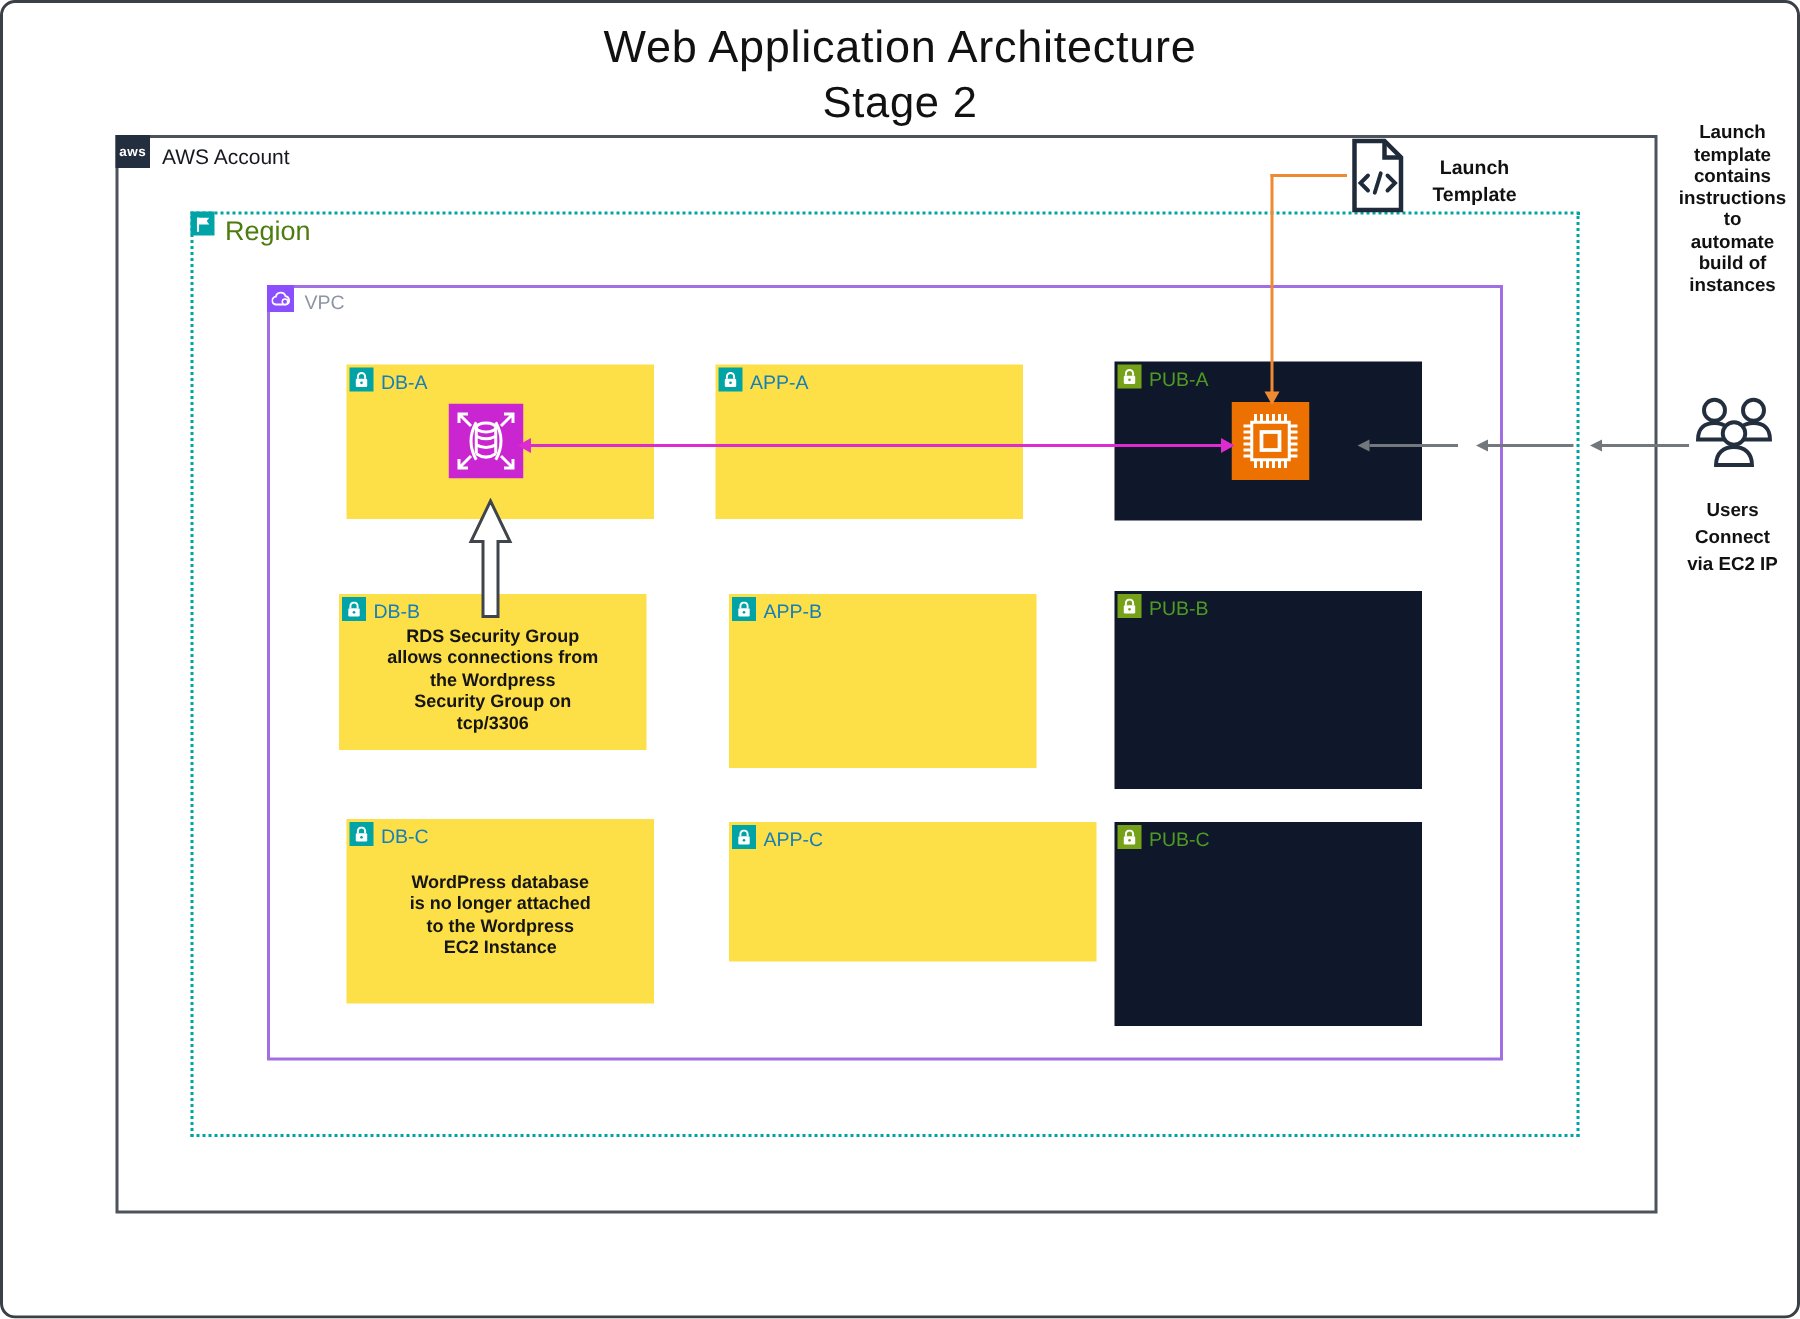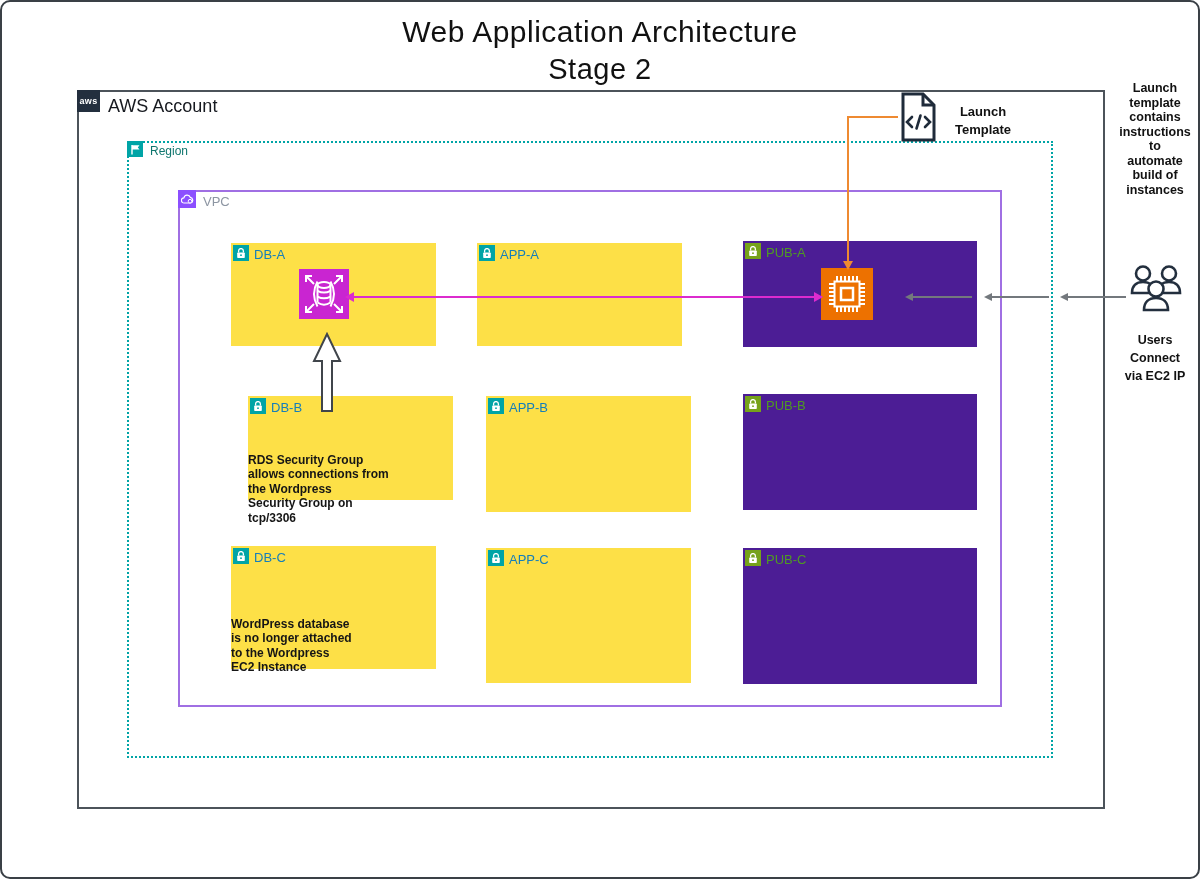--- a/index.html
+++ b/index.html
@@ -2,35 +2,35 @@
 <html><head>
 <meta charset="utf-8">
 <style>
   html,body{margin:0;padding:0;background:#fff;}
   #canvas{position:relative;width:1196px;height:875px;margin:0;border:2px solid #3a4046;border-radius:10px;background:#fff;overflow:hidden;font-family:"Liberation Sans",sans-serif;}
   .abs{position:absolute;}
   
   .hand{font-family:Liberation Sans, sans-serif;color:#111;}
   .title1{top:13px;left:0;width:100%;text-align:center;font-size:30px;letter-spacing:.5px;}
   .title2{top:51px;left:0;width:100%;text-align:center;font-size:29px;letter-spacing:.5px;}
-  .note{font-weight:700;font-size:12px;line-height:1.2;white-space:pre-line;color:#151515;margin-top:36px;}
+  .note{font-weight:700;font-size:12px;line-height:1.2;text-align:center;white-space:pre-line;color:#151515;}
   
   .account{left:75px;top:88px;width:1024px;height:715px;border:2px solid #4c535a;background:transparent;}
   .awslogo{left:-2px;top:-2px;width:23px;height:22px;background:#232f3e;color:#fff;display:flex;align-items:center;justify-content:center;font-size:9px;font-weight:700;letter-spacing:.3px;}
-  .accountlabel{left:29px;top:4px;font-size:18px;color:#16191f;text-align:center;}
+  .accountlabel{left:29px;top:4px;font-size:14px;color:#16191f;text-align:center;}
   .region{left:125px;top:139px;width:922px;height:613px;border:2px dotted #00a4a6;}
   .flagicon{left:-2px;top:-2px;width:16px;height:16px;background:#00a4a6;display:flex;align-items:center;justify-content:center;}
-  .regionlabel{left:21px;top:1px;font-size:12px;color:#0f766e;}
+  .regionlabel{left:21px;top:1px;font-size:18px;color:#4d7c0f;}
   .vpc{left:176px;top:188px;width:820px;height:513px;border:2px solid #a06fe3;}
   .vpcicon{left:-2px;top:-2px;width:18px;height:18px;background:#8c4fff;display:flex;align-items:center;justify-content:center;}
   .vpclabel{left:23px;top:2px;font-size:13px;color:#8d96a3;}
   
   .subnet{width:205px;}
   .subnet.private{background:#fde047;}
-  .subnet.public{background:#4c1d95;padding-left:29px;}
+  .subnet.public{background:#0f172a;}
   .lock{position:absolute;left:2px;top:2px;width:16px;height:16px;display:flex;align-items:center;justify-content:center;}
   .lock.pr{background:#00a4a6;}
   .lock.pu{background:#76a21a;}
   .snlabel{position:absolute;left:23px;top:4px;font-size:13px;}
   .private .snlabel{color:#147eba;}
   .public .snlabel{color:#4f9a23;}
   .snnote{position:absolute;left:0;width:100%;}
   
   .hline{height:2px;}
   .vline{width:2px;}
@@ -98,21 +98,21 @@
     <span class="lock pu">
         <svg width="10" height="11" viewBox="0 0 10 11">
           <path d="M2.6,4.5 V3 a2.4,2.4 0 0 1 4.8,0 V4.5" fill="none" stroke="#fff" stroke-width="1.3"></path>
           <rect x="1.2" y="4.5" width="7.6" height="5.5" rx="0.8" fill="#fff"></rect>
           <circle cx="5" cy="7.2" r="0.9" fill="#76a21a"></circle>
         </svg>
       </span>
     <span class="snlabel">PUB-A</span>
   </div>
 
-  <div class="abs subnet private" style="left:246px;top:394px;height:104px;">
+  <div class="abs subnet private" style="left:224px;top:394px;height:104px;">
     <span class="lock pr">
         <svg width="10" height="11" viewBox="0 0 10 11">
           <path d="M2.6,4.5 V3 a2.4,2.4 0 0 1 4.8,0 V4.5" fill="none" stroke="#fff" stroke-width="1.3"></path>
           <rect x="1.2" y="4.5" width="7.6" height="5.5" rx="0.8" fill="#fff"></rect>
           <circle cx="5" cy="7.2" r="0.9" fill="#00a4a6"></circle>
         </svg>
       </span>
     <span class="snlabel">DB-B</span>
     <div class="snnote hand note" style="top:21px;">RDS Security Group
 allows connections from
@@ -123,21 +123,21 @@
   <div class="abs subnet private" style="left:484px;top:394px;height:116px;">
     <span class="lock pr">
         <svg width="10" height="11" viewBox="0 0 10 11">
           <path d="M2.6,4.5 V3 a2.4,2.4 0 0 1 4.8,0 V4.5" fill="none" stroke="#fff" stroke-width="1.3"></path>
           <rect x="1.2" y="4.5" width="7.6" height="5.5" rx="0.8" fill="#fff"></rect>
           <circle cx="5" cy="7.2" r="0.9" fill="#00a4a6"></circle>
         </svg>
       </span>
     <span class="snlabel">APP-B</span>
   </div>
-  <div class="abs subnet public" style="left:741px;top:392px;height:116px;text-align:center;">
+  <div class="abs subnet public" style="left:741px;top:392px;height:132px;text-align:center;">
     <span class="lock pu">
         <svg width="10" height="11" viewBox="0 0 10 11">
           <path d="M2.6,4.5 V3 a2.4,2.4 0 0 1 4.8,0 V4.5" fill="none" stroke="#fff" stroke-width="1.3"></path>
           <rect x="1.2" y="4.5" width="7.6" height="5.5" rx="0.8" fill="#fff"></rect>
           <circle cx="5" cy="7.2" r="0.9" fill="#76a21a"></circle>
         </svg>
       </span>
     <span class="snlabel">PUB-B</span>
   </div>
 
@@ -148,21 +148,21 @@
           <rect x="1.2" y="4.5" width="7.6" height="5.5" rx="0.8" fill="#fff"></rect>
           <circle cx="5" cy="7.2" r="0.9" fill="#00a4a6"></circle>
         </svg>
       </span>
     <span class="snlabel">DB-C</span>
     <div class="snnote hand note" style="top:35px;">WordPress database
 is no longer attached
 to the Wordpress
 EC2 Instance</div>
   </div>
-  <div class="abs subnet private" style="left:484px;top:546px;height:135px;">
+  <div class="abs subnet private" style="left:484px;top:546px;height:93px;padding-left:40px;">
     <span class="lock pr">
         <svg width="10" height="11" viewBox="0 0 10 11">
           <path d="M2.6,4.5 V3 a2.4,2.4 0 0 1 4.8,0 V4.5" fill="none" stroke="#fff" stroke-width="1.3"></path>
           <rect x="1.2" y="4.5" width="7.6" height="5.5" rx="0.8" fill="#fff"></rect>
           <circle cx="5" cy="7.2" r="0.9" fill="#00a4a6"></circle>
         </svg>
       </span>
     <span class="snlabel">APP-C</span>
   </div>
   <div class="abs subnet public" style="left:741px;top:546px;height:136px;">

